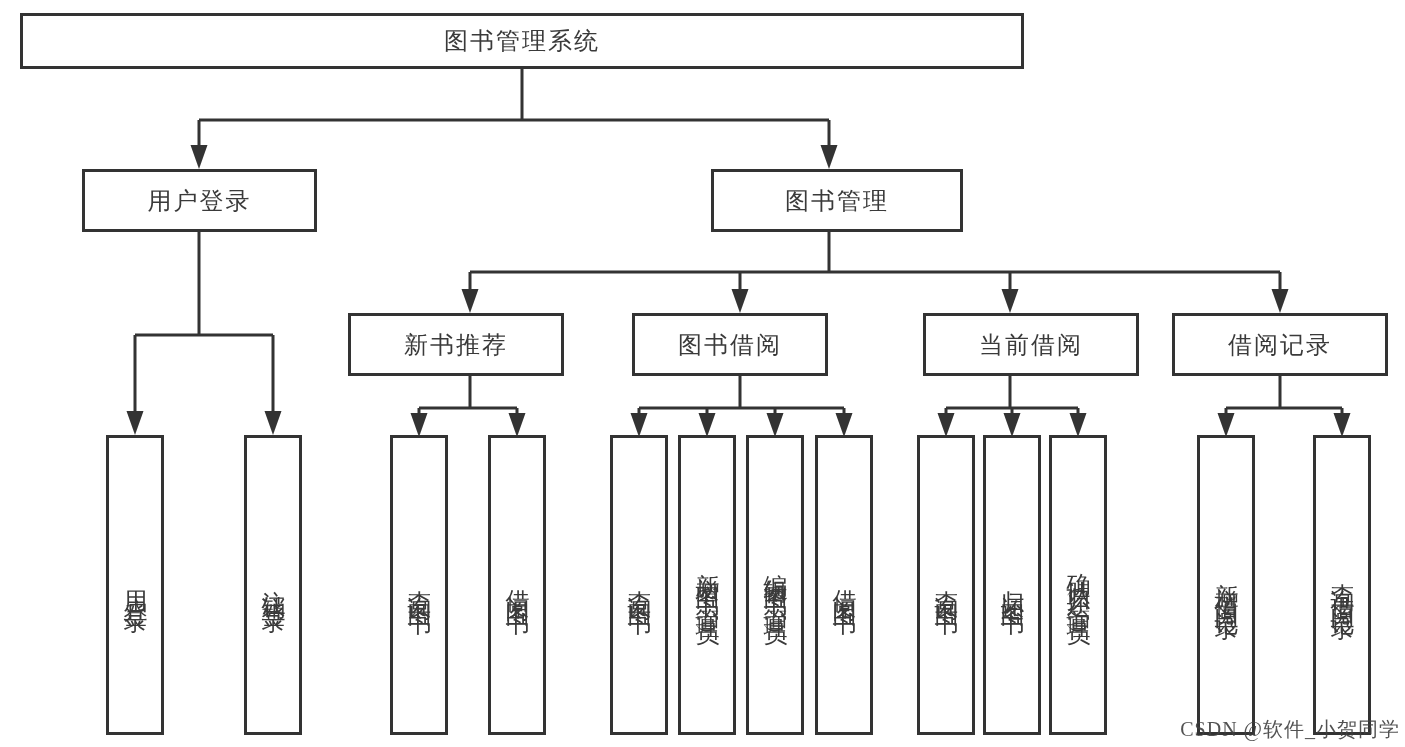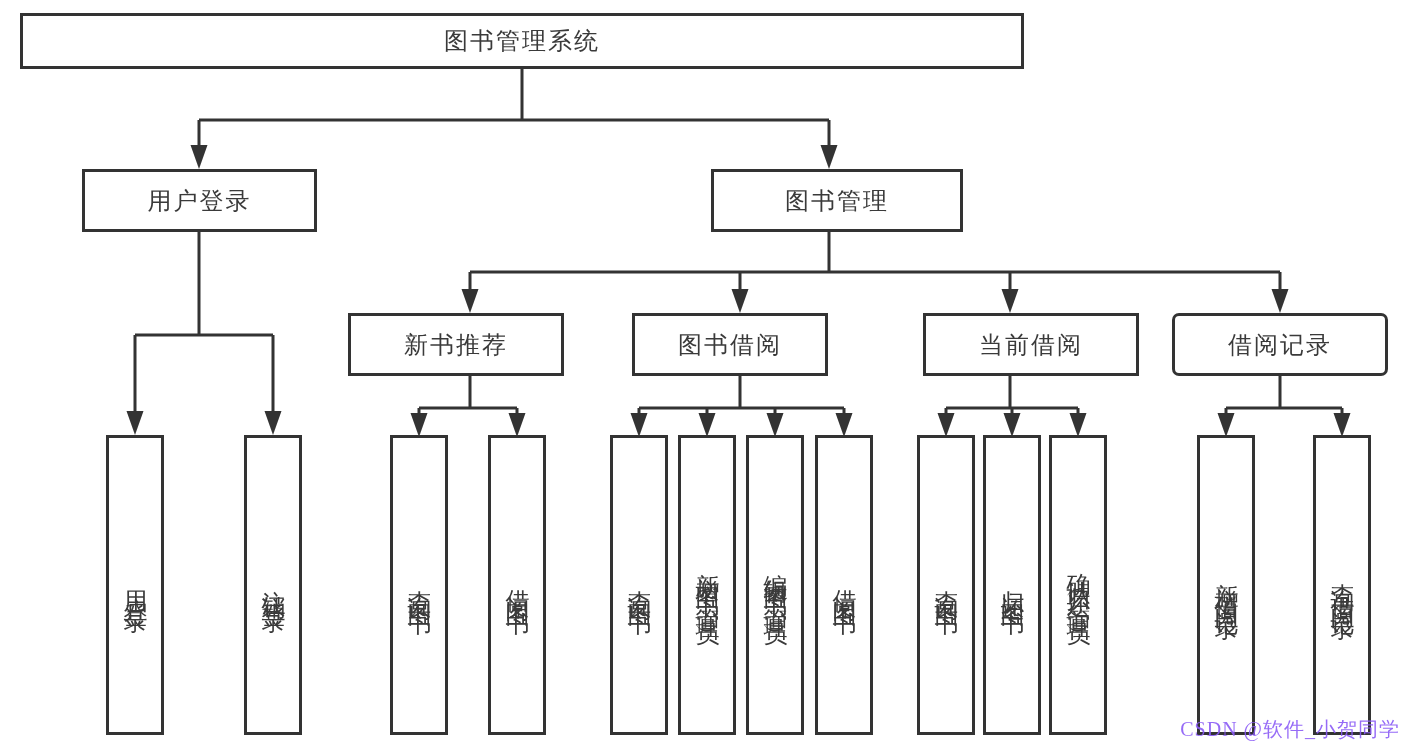--- a/index.html
+++ b/index.html
@@ -31,21 +31,21 @@
   }
   .node.root   { left: 20px;  top: 13px;  width: 1004px; height: 56px; }
 
   .node.lvl1a  { left: 82px;  top: 169px; width: 235px; height: 63px; }
   .node.lvl1b  { left: 711px; top: 169px; width: 252px; height: 63px; }
 
   .node.lvl2   { top: 313px; height: 63px; }
   .node.l2a    { left: 348px;  width: 216px; }
   .node.l2b    { left: 632px;  width: 196px; }
   .node.l2c    { left: 902px;  width: 216px; margin-left: 21px; }
-  .node.l2d    { left: 1172px; width: 216px; border-radius: 7px; }
+  .node.l2d    { left: 1172px; width: 216px; }
 
   .node.leaf   { top: 435px; height: 300px; width: 58px; border-width: 3px; }
   .leaf .vtext {
     writing-mode: vertical-rl;
     text-orientation: mixed;
     letter-spacing: 7px;
     line-height: 1.05;
     font-size: 24px;
     color: #3a3a3a;
     white-space: nowrap;
@@ -63,21 +63,21 @@
   .leaf.d3 { left: 1049px; }
   .leaf.e1 { left: 1197px; }
   .leaf.e2 { left: 1313px; }
 
   .watermark {
     position: absolute;
     right: 5px;
     bottom: 4px;
     font-size: 20px;
     letter-spacing: 1px;
-    color: #8b5cf6;
+    color: #404040;
     opacity: 0.9;
     z-index: 10;
     white-space: nowrap;
   }
 </style>
 </head>
 <body>
 
 <div class="stage">
 

